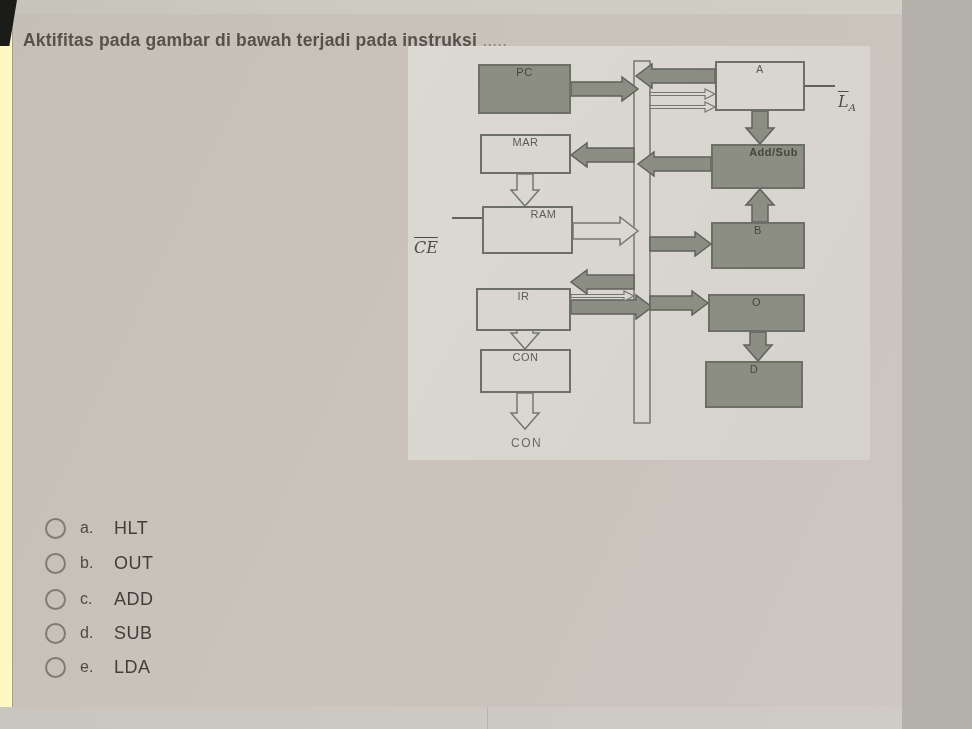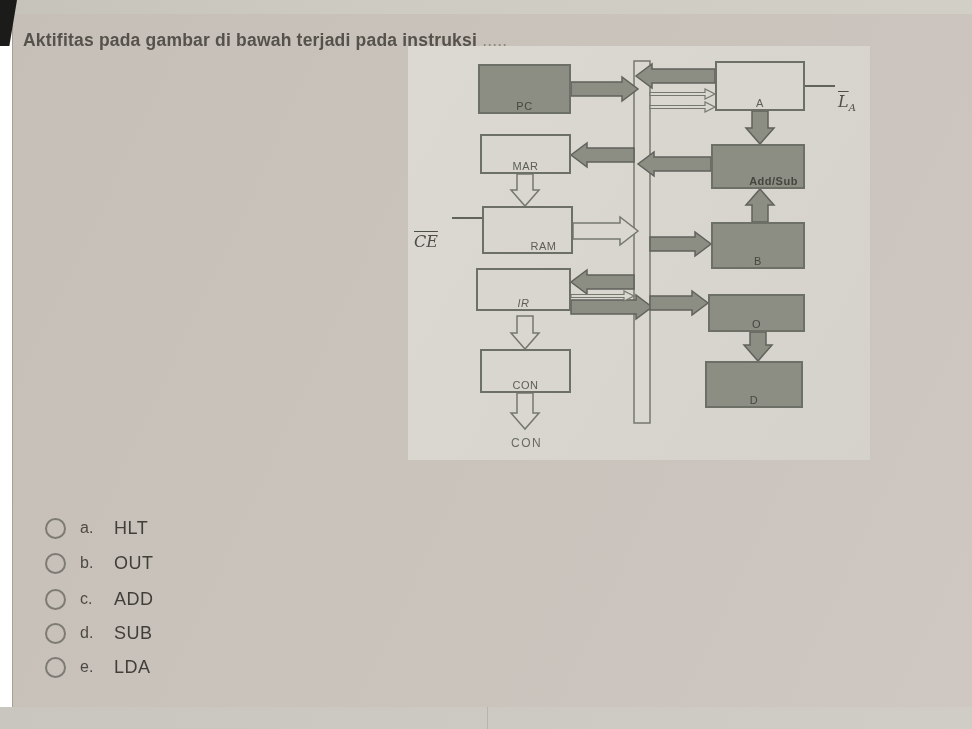--- a/index.html
+++ b/index.html
@@ -1,17 +1,17 @@
 <!DOCTYPE html>
 <html><head>
 <meta charset="utf-8">
 <style>
   html,body{margin:0;padding:0;background:#b4b0aa;}
-  #stage{position:relative;width:972px;height:729px;overflow:hidden;
-         font-family:"Liberation Sans",sans-serif;background:#ffffff;}
+  #stage{position:relative;width:902px;height:729px;overflow:hidden;
+         font-family:"Liberation Sans",sans-serif;background:#fef9c3;}
 
   
   .top-strip{position:absolute;left:0;top:0;width:972px;height:14px;
              background:linear-gradient(90deg,#c6c4ba,#ceccc2 40%,#d2d0c6);}
   .top-strip{border-bottom:1px solid #9a968e;}
   .bottom-strip{position:absolute;left:0;top:707px;width:972px;height:22px;
                 background:linear-gradient(90deg,#c9c5bf,#d0ccc6);}
   .bottom-crease{position:absolute;left:487px;top:707px;width:1px;height:22px;background:#b7b3ad;}
   .corner-black{position:absolute;left:0;top:0;width:17px;height:46px;background:#1b1b1a;
                 clip-path:polygon(0 0,100% 0,55% 100%,0 100%);}
@@ -24,21 +24,21 @@
   .question-title{position:absolute;left:23px;top:30px;font-size:17.5px;font-weight:600;
                   color:#55524c;letter-spacing:.2px;}
   .question-title .dots{color:#8d897f;font-weight:400;}
 
   
   .diagram-panel{position:absolute;left:408px;top:46px;width:462px;height:414px;
                  background:linear-gradient(120deg,#dcd9d3,#d8d5cf 60%,#d5d2cc);}
   .diagram-panel svg{position:absolute;left:0;top:0;}
 
   .dbox{position:absolute;box-sizing:border-box;border:2px solid #6d7067;
-        display:flex;align-items:flex-end;justify-content:center;
+        display:flex;align-items:flex-start;justify-content:center;
         font-size:11px;letter-spacing:.5px;}
   .dbox.light{background:#d9d6d0;color:#5c5e56;}
   .dbox.dark{background:#8c8e84;color:#45473f;}
   .dbox.bold{font-weight:700;}
 
   .side-label{position:absolute;font-family:"DejaVu Serif",serif;font-style:italic;
               color:#4c4e47;font-size:16px;margin-top:16px;}
   .ovl{text-decoration:overline;}
   .side-label sub{font-size:10px;font-style:italic;}
   .con-out-label{position:absolute;font-size:12px;color:#676a61;letter-spacing:1.5px;
@@ -95,21 +95,21 @@
 
     <div class="dbox dark" style="left:70px;top:18px;width:93px;height:50px;">
         <span>PC</span>
       </div>
     <div class="dbox light" style="left:72px;top:88px;width:91px;height:40px;">
         <span>MAR</span>
       </div>
     <div class="dbox light" style="left:74px;top:160px;width:91px;height:48px;padding-left:32px;">
         <span>RAM</span>
       </div>
-    <div class="dbox light" style="left:68px;top:222px;width:95px;height:43px;font-style:italic;">
+    <div class="dbox light" style="left:68px;top:242px;width:95px;height:43px;">
         <span>IR</span>
       </div>
     <div class="dbox light" style="left:72px;top:303px;width:91px;height:44px;">
         <span>CON</span>
       </div>
     <div class="dbox light" style="left:307px;top:15px;width:90px;height:50px;">
         <span>A</span>
       </div>
     <div class="dbox dark bold" style="left:303px;top:98px;width:94px;height:45px;padding-left:31px;">
         <span>Add/Sub</span>
@@ -117,21 +117,21 @@
     <div class="dbox dark" style="left:303px;top:176px;width:94px;height:47px;">
         <span>B</span>
       </div>
     <div class="dbox dark" style="left:300px;top:248px;width:97px;height:38px;">
         <span>O</span>
       </div>
     <div class="dbox dark" style="left:297px;top:315px;width:98px;height:47px;">
         <span>D</span>
       </div>
 
-    <div class="side-label" style="left:6px;top:170px;"><span class="ovl">CE</span></div>
+    <div class="side-label" style="left:6px;top:176px;"><span class="ovl">CE</span></div>
     <div class="side-label" style="left:430px;top:30px;"><span class="ovl">L</span><sub>A</sub></div>
     <div class="con-out-label" style="left:103px;top:390px;">CON</div>
   </div>
 
   <div class="option-row" style="top:513px;">
     <div class="radio"></div>
     <div class="opt-letter">a.</div>
     <div class="opt-label">HLT</div>
   </div>
   <div class="option-row" style="top:548px;">

